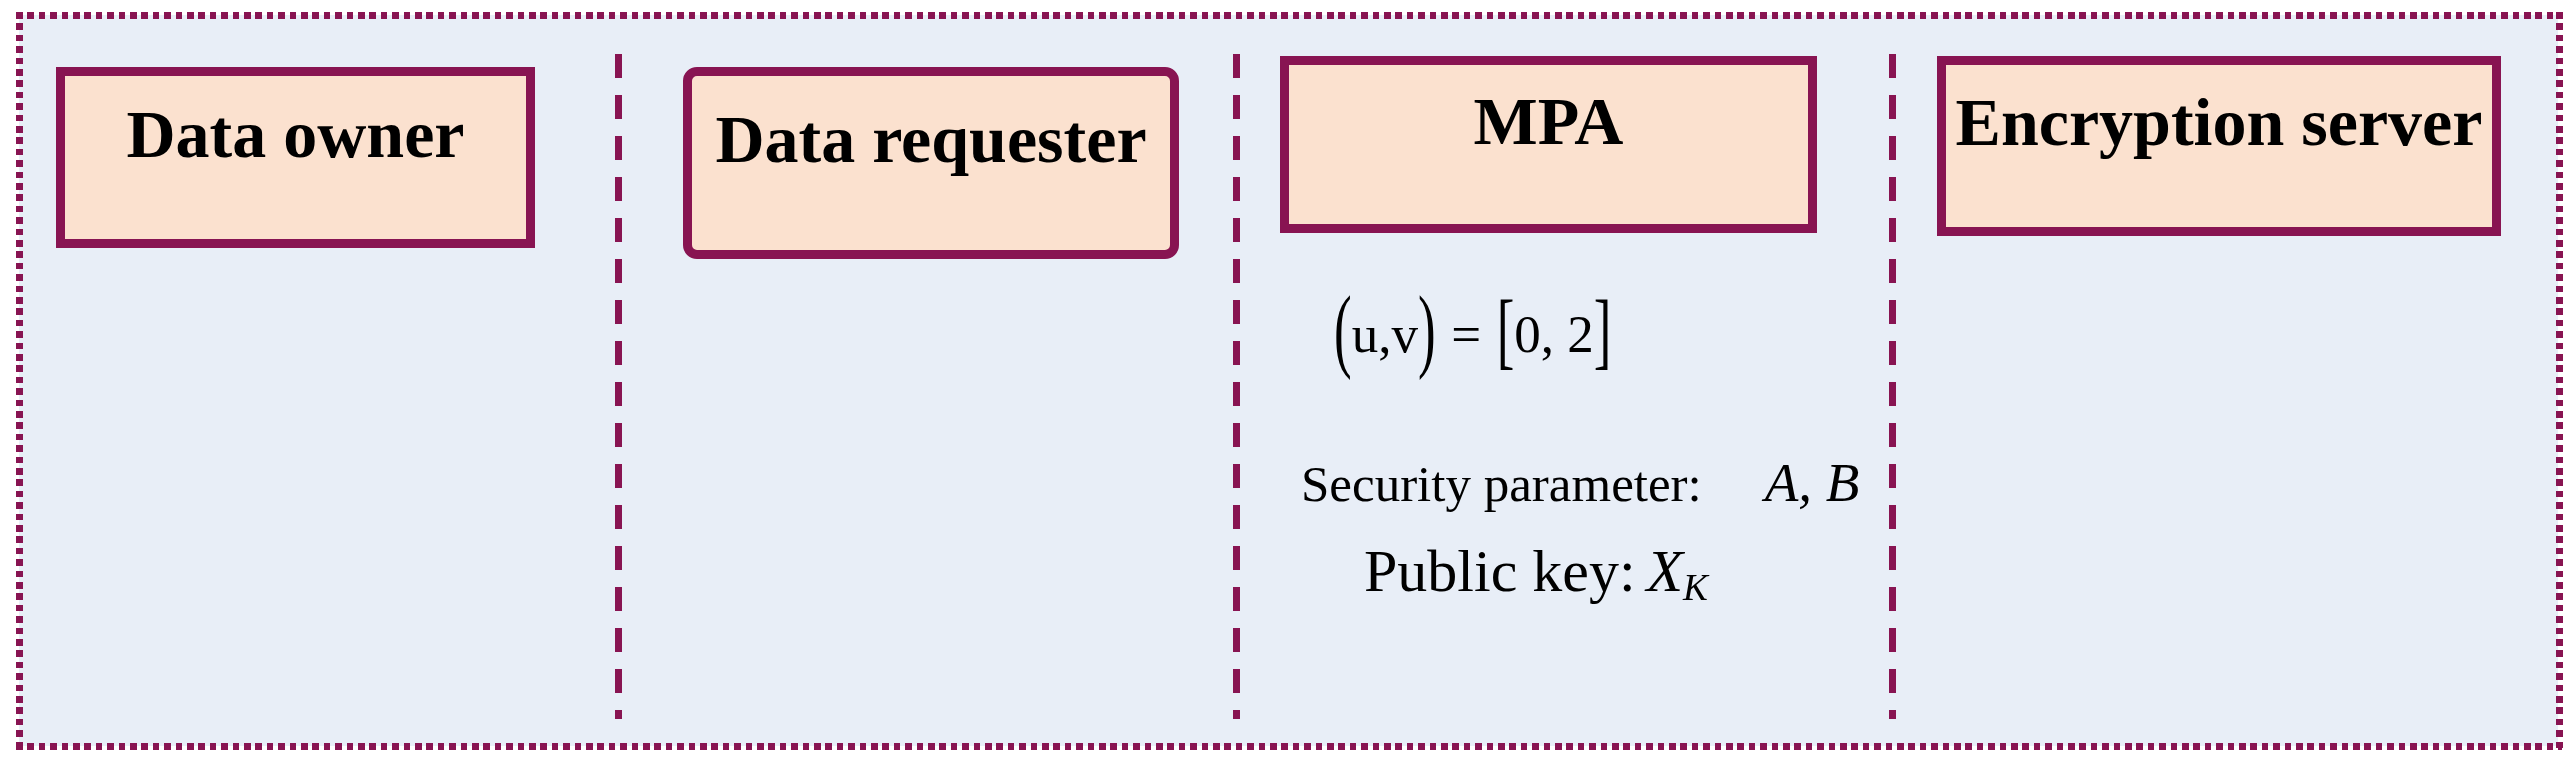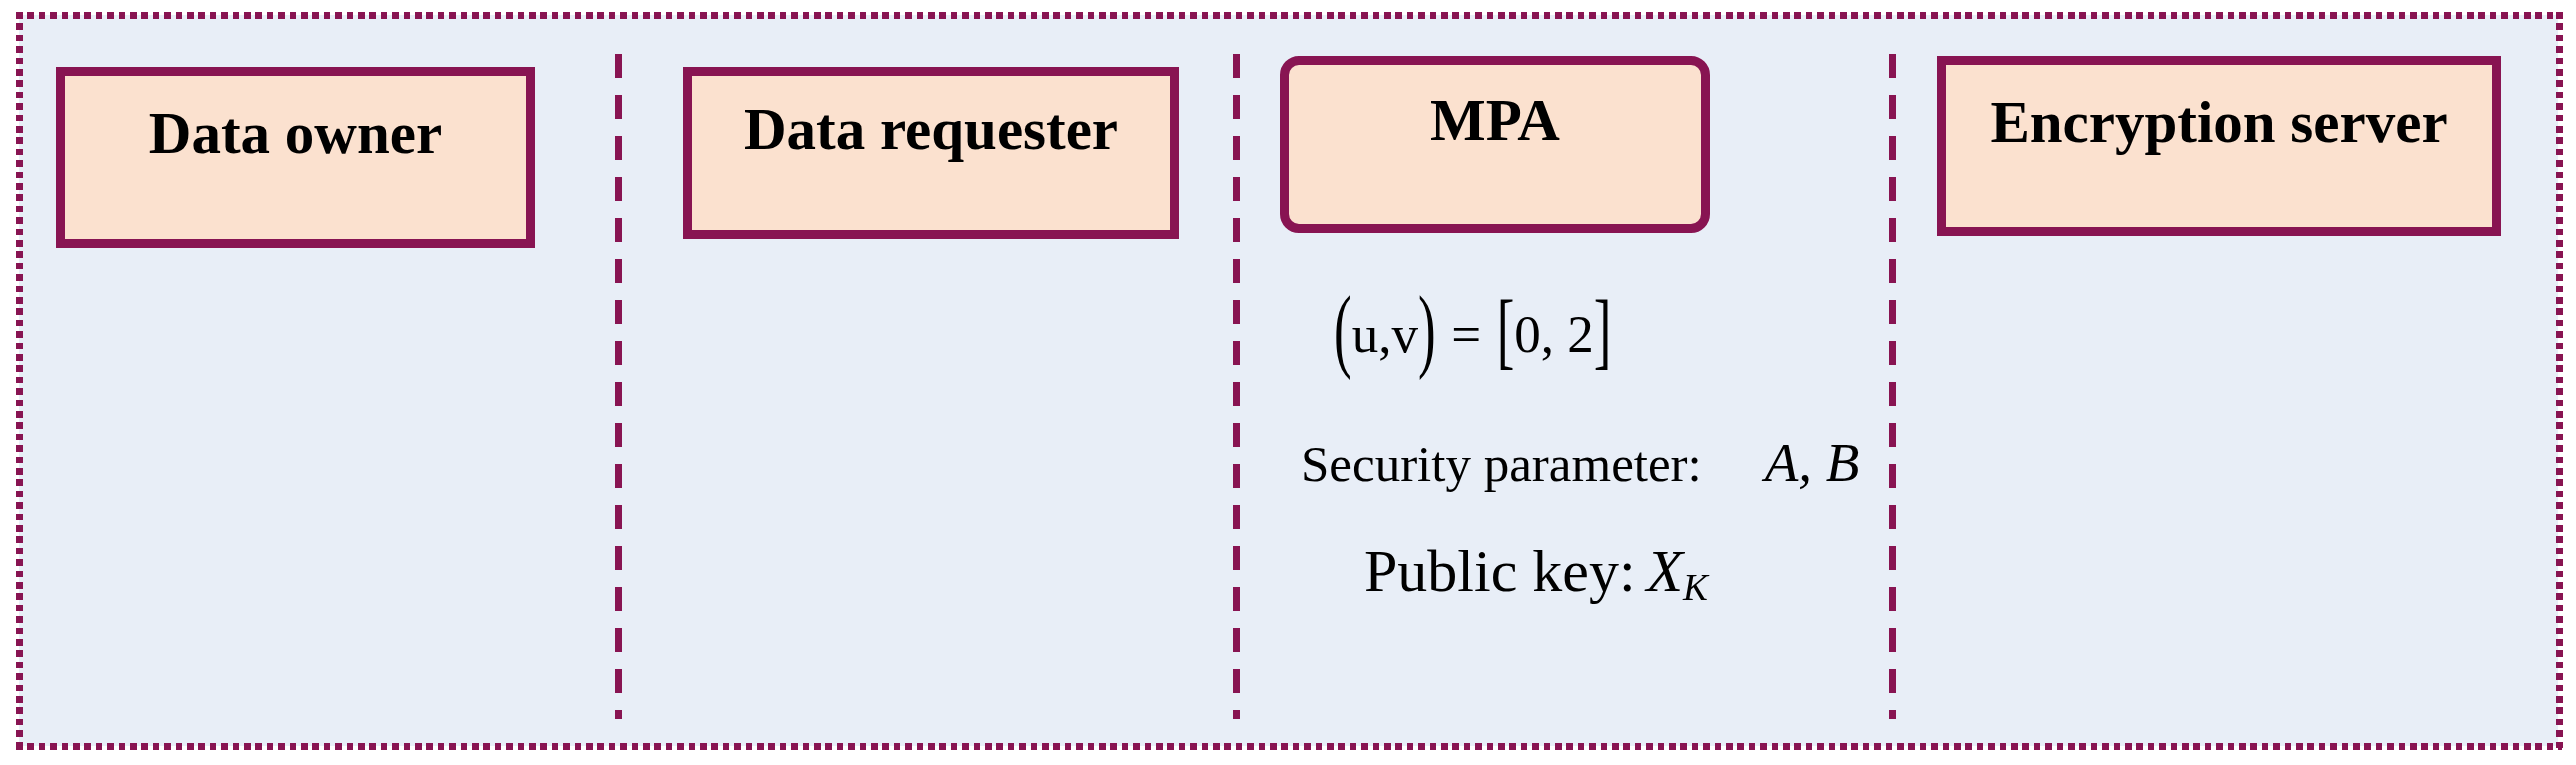--- a/index.html
+++ b/index.html
@@ -56,27 +56,27 @@
   .actor-box {
     position: absolute;
     border: 9.6px solid #881452;
     background: #fbe1cf;
     box-sizing: border-box;
     display: flex;
     align-items: center;
     justify-content: center;
     padding-bottom: 48px;
     font-weight: 700;
-    font-size: 59px;
+    font-size: 68px;
     line-height: 1;
     white-space: nowrap;
   }
   #actor-data-owner        { left: 56px;   top: 67px; width: 479px; height: 181px; }
-  #actor-data-requester    { left: 683px; top: 67px; width: 496px; height: 172px; }
-  #actor-mpa               { left: 1280px; top: 56px;  width: 430px; height: 177px; border-radius: 19px; }
+  #actor-data-requester    { left: 683px; top: 67px; width: 496px; height: 192px; border-radius: 14px; }
+  #actor-mpa               { left: 1280px; top: 56px;  width: 537px; height: 177px; }
   #actor-encryption-server { left: 1937px; top: 56px;  width: 564px; height: 180px; text-align: center; }
 
   
   .note {
     position: absolute;
     line-height: 1;
     white-space: nowrap;
   }
   #note-init {
     left: 1306px; top: 233px;
@@ -88,21 +88,21 @@
   }
   #note-formula .delim {
     display: inline-block;
     transform: scaleY(1.75);
     transform-origin: center 62%;
     font-weight: 400;
   }
   #note-formula .delim.bracket { transform: scaleY(1.6); }
   #note-formula .eq { margin: 0 15.6px; }
   #note-security {
-    left: 1301px; top: 435px;
+    left: 1301px; top: 455px;
     font-size: 51px;
   }
   #note-security .sec-value {
     font-style: italic;
     font-size: 55px;
     margin-left: 63px;
   }
   #note-pubkey {
     left: 1364px; top: 541px;
     font-size: 60px;

